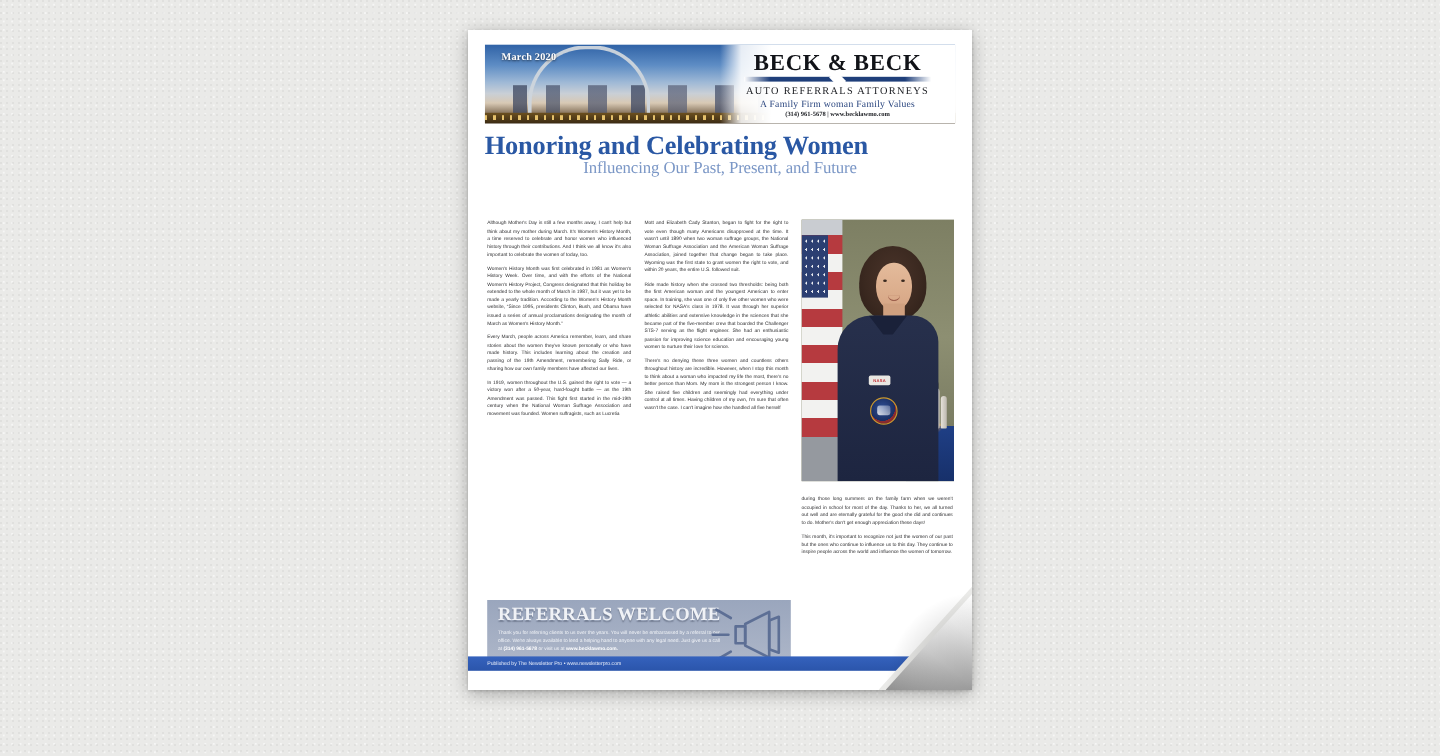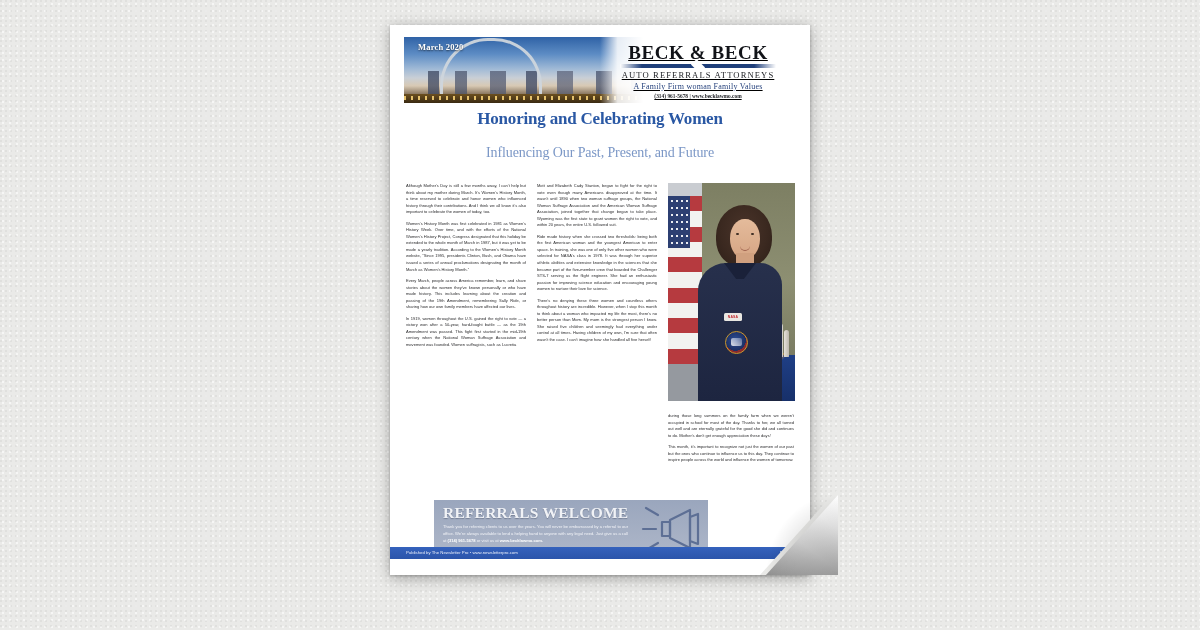--- a/index.html
+++ b/index.html
@@ -18,21 +18,21 @@
       radial-gradient(circle at 3px 4px, rgba(255,255,255,.55) 1px, transparent 0);
     background-size:5px 5px, 7px 7px;
   }
 
   
   #sheet{
     position:absolute;left:390px;top:25px;width:420px;height:550px;
     background:#ffffff;
     box-shadow:0 3px 14px rgba(0,0,0,.30), 0 1px 3px rgba(0,0,0,.20);
   }
-  #inner{position:absolute;left:0;top:0;width:420px;height:550px;overflow:hidden;padding-left:28px;}
+  #inner{position:absolute;left:0;top:0;width:420px;height:550px;overflow:hidden;}
 
   
   .masthead{
     position:absolute;left:14px;top:12px;width:392px;height:66px;
     overflow:hidden;
   }
   .sky{
     position:absolute;left:0;top:0;width:392px;height:66px;
     background:linear-gradient(to bottom,#2f62a6 0%,#5d8cc4 26%,#9fb9d6 48%,#c9cfd6 62%,#d8c9b4 74%,#8d7a63 86%,#3a2e22 100%);
   }
@@ -69,21 +69,20 @@
     position:absolute;left:14px;top:5px;
     font-family:"Liberation Serif", serif;
     font-size:8.5px;font-weight:bold;color:#ffffff;
     text-shadow:0 1px 2px rgba(0,0,0,.65);
     letter-spacing:.2px;
   }
   .logo-box{
     position:absolute;right:0;top:0;width:196px;height:66px;
     background:linear-gradient(to right, rgba(255,255,255,0) 0%, rgba(255,255,255,.88) 9%, #ffffff 22%, #ffffff 100%);
     text-align:center;
-    text-decoration:underline;
   }
   .firm-name{
     font-family:"Liberation Serif", serif;
     font-size:19px;font-weight:bold;color:#111318;
     letter-spacing:.6px;margin-top:6px;line-height:1;
   }
   .rule{
     width:156px;height:4px;margin:2px auto 2px;
     background:linear-gradient(to right,#ffffff,#1f3f7a 14%,#1f3f7a 86%,#ffffff);
     position:relative;
@@ -101,29 +100,29 @@
     font-family:"Liberation Serif", serif;
     font-size:8px;color:#27437d;letter-spacing:.25px;margin-top:1px;
   }
   .firm-contact{
     font-family:"Liberation Serif", serif;
     font-size:5.4px;font-weight:bold;color:#1b1d22;margin-top:2px;
   }
 
   
   .headline{
-    position:absolute;left:14px;top:84px;width:392px;text-align:center;
-    font-family:"Liberation Serif", serif;
-    font-size:17px;font-weight:bold;color:#2a58a4;line-height:1.12;
+    position:absolute;left:14px;top:84px;width:392px;text-align:left;
+    font-family:"Liberation Serif", serif;
+    font-size:22px;font-weight:bold;color:#2a58a4;line-height:1.12;
     letter-spacing:-.2px;
   }
   .subhead{
     position:absolute;left:14px;top:108px;width:392px;text-align:center;
     font-family:"Liberation Serif", serif;
-    font-size:14px;color:#7b97c6;line-height:1.2;letter-spacing:-.1px;margin-top:12px;
+    font-size:14px;color:#7b97c6;line-height:1.2;letter-spacing:-.1px;
   }
 
   
   .col{position:absolute;font-size:4.05px;line-height:1.62;color:#2b2b2d;text-align:justify;}
   .col p{margin:0 0 5px 0;}
   #col1{left:16px;top:158px;width:120px;}
   #col2{left:147px;top:158px;width:120px;}
   #col3{left:278px;top:388px;width:126px;}
 
   
@@ -216,24 +215,23 @@
     position:absolute;right:13.5px;bottom:77px;width:4px;height:7px;
     background:#2e2f31;border-radius:50% 50% 0 0;
   }
   .ph-flame{
     position:absolute;right:9px;bottom:40px;width:13px;height:8px;
     background:radial-gradient(ellipse at 50% 0, #f5a33c, rgba(245,163,60,0) 72%);
   }
 
   
   .referral{
-    position:absolute;left:16px;top:475px;width:274px;height:56px;
+    position:absolute;left:16px;top:475px;width:253px;height:56px;
     background:linear-gradient(to bottom,#9aa6bd,#aeb7c9);
     overflow:hidden;
-    margin-left:28px;
   }
   .ref-title{
     position:absolute;left:9px;top:4px;
     font-family:"Liberation Serif", serif;
     font-size:15.5px;font-weight:bold;color:#f0f2f6;
     letter-spacing:.2px;text-shadow:0 1px 1px rgba(40,50,70,.35);
   }
   .ref-body{
     position:absolute;left:9px;top:23px;width:185px;
     font-size:4.1px;line-height:1.75;color:#f2f4f8;text-align:justify;

